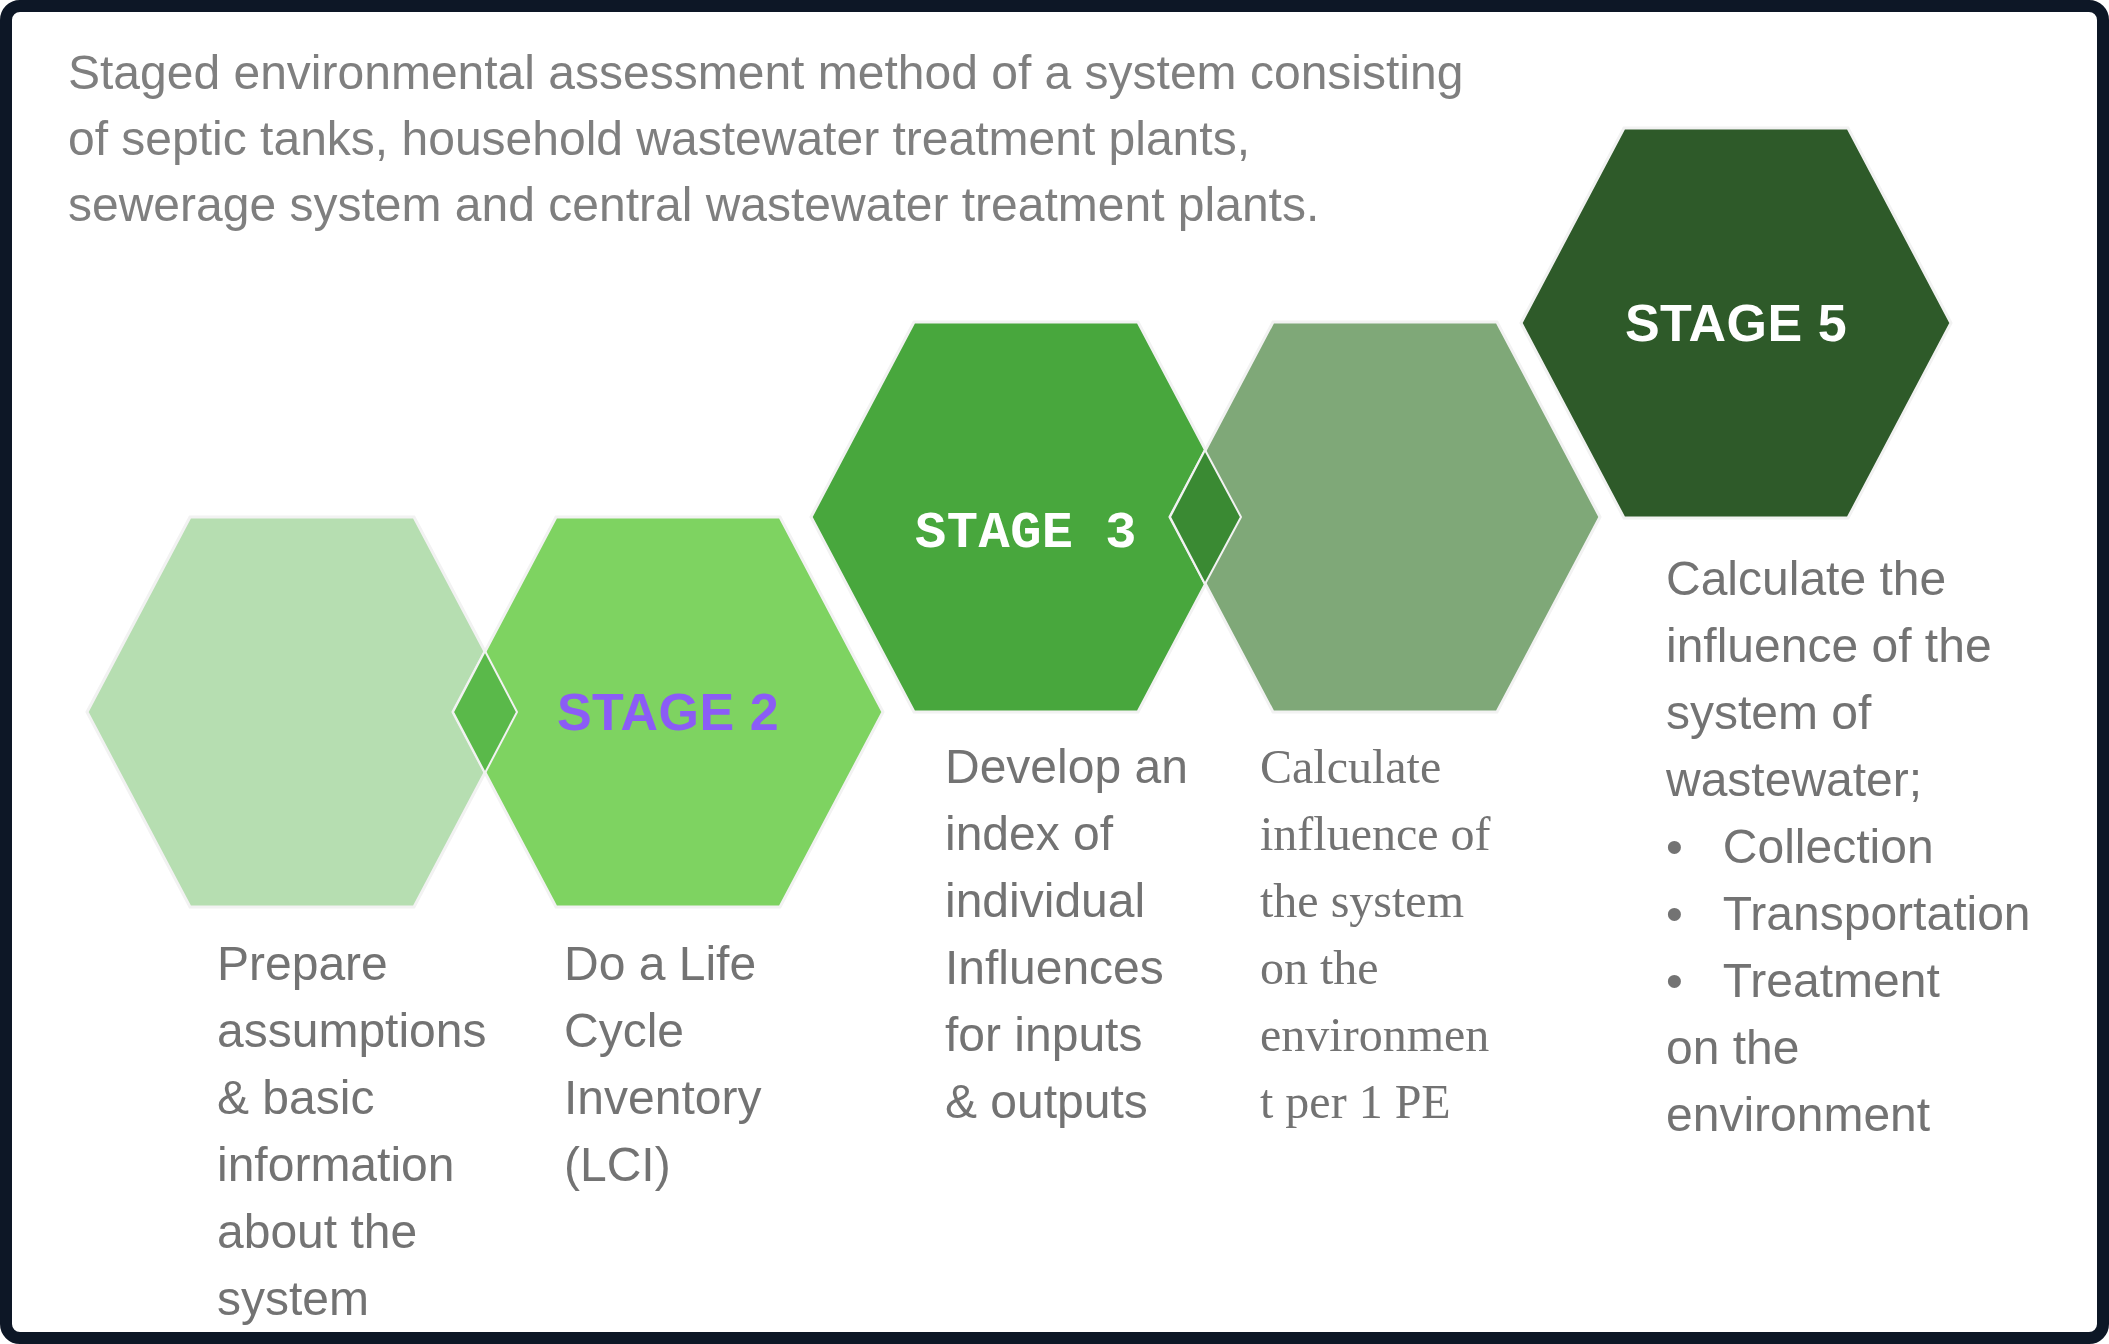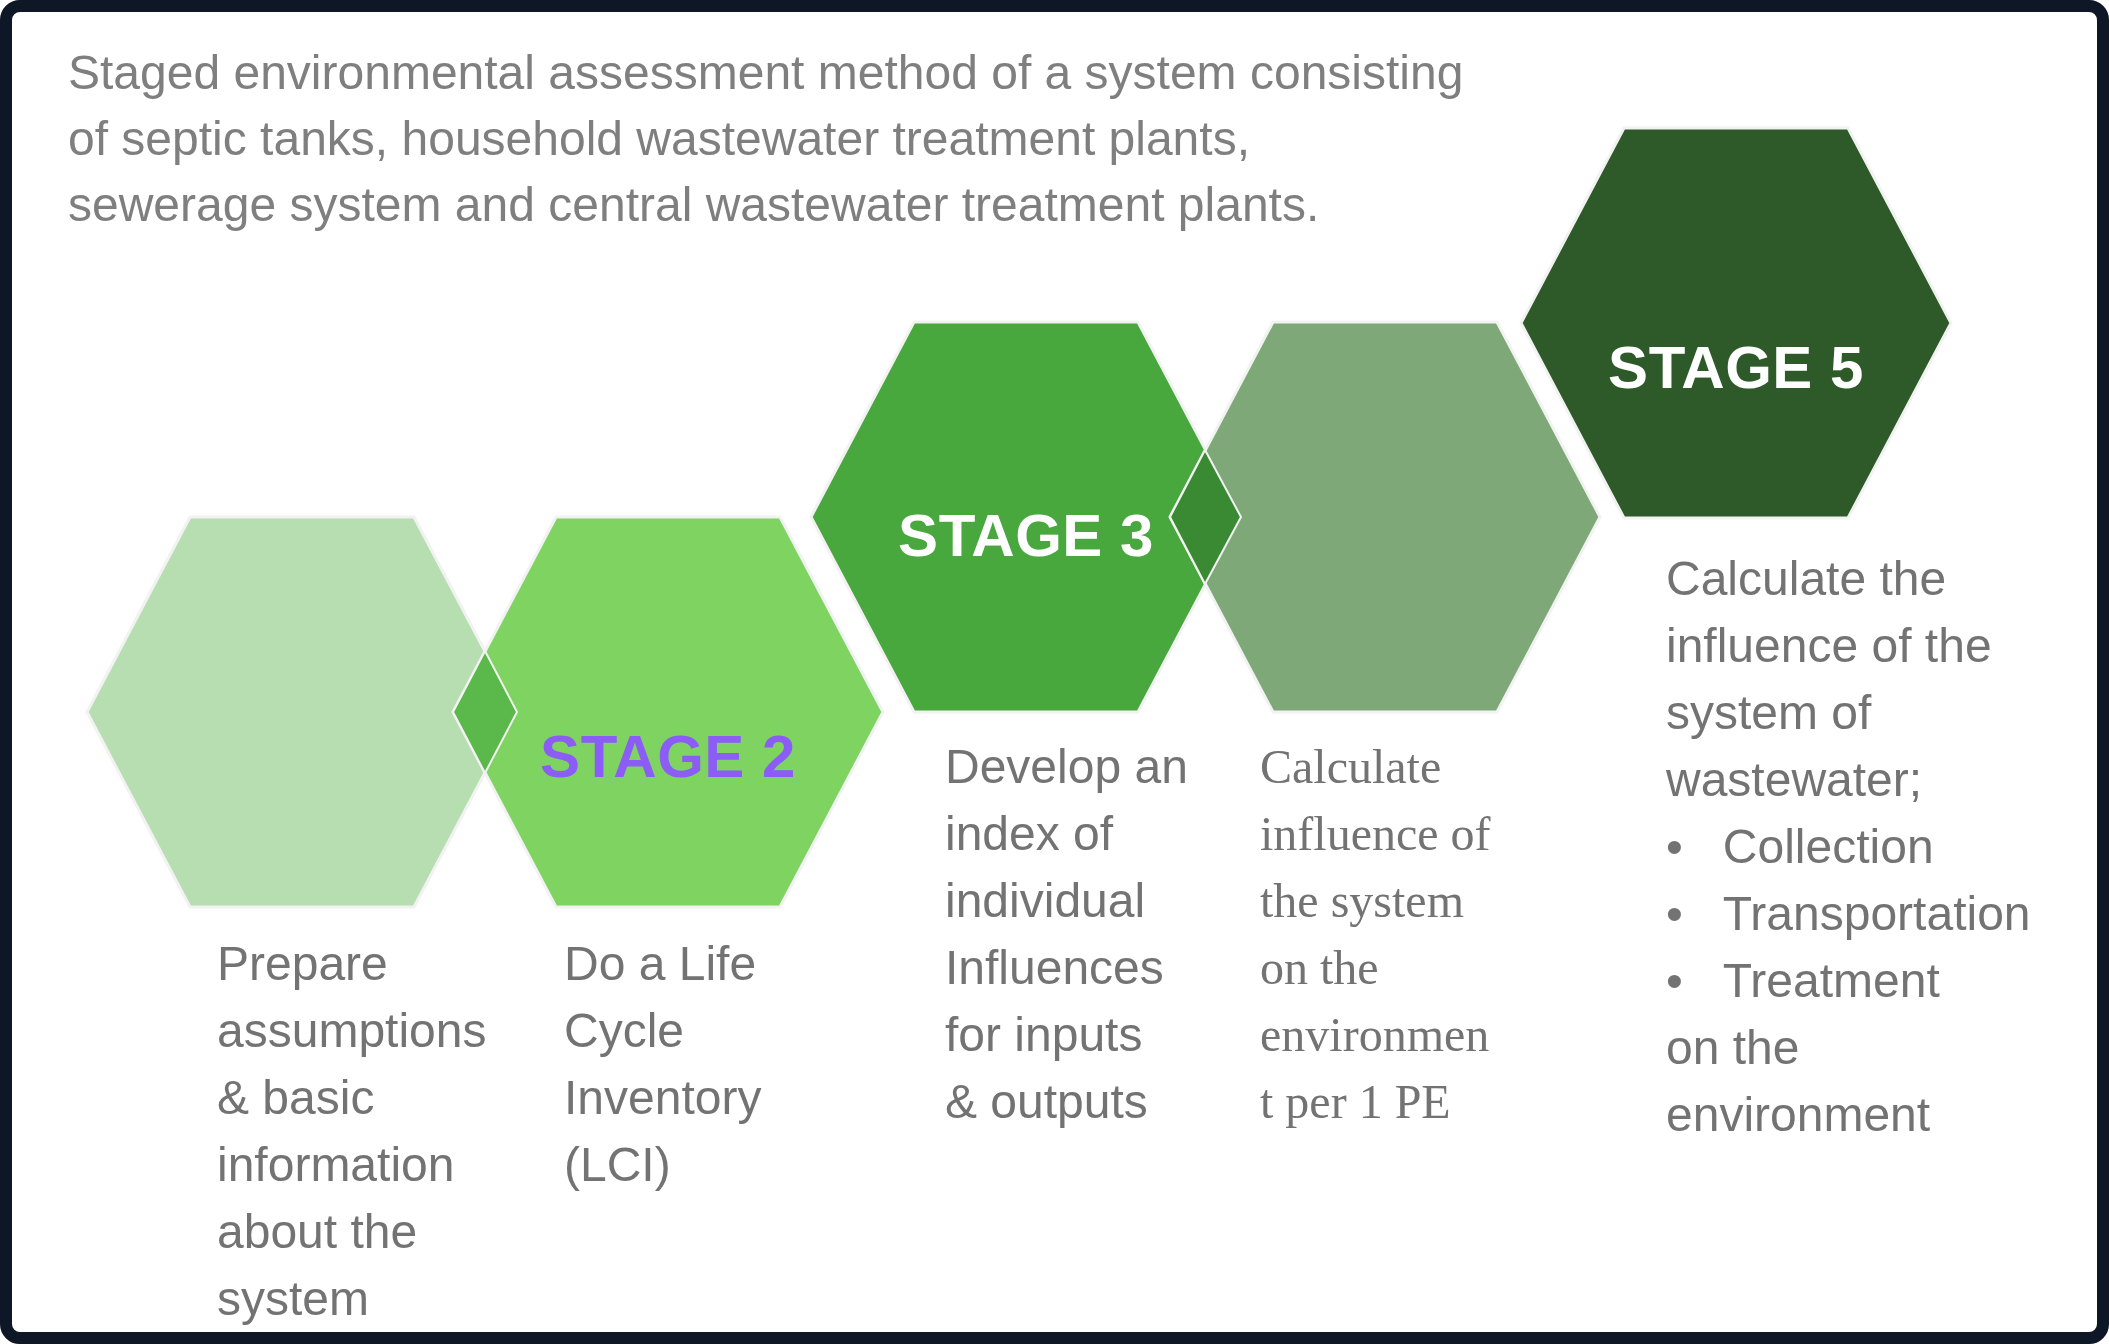--- a/index.html
+++ b/index.html
@@ -30,36 +30,35 @@
   .hexes {
     position: absolute;
     left: 0;
     top: 0;
     width: 2109px;
     height: 1344px;
   }
   .stage-label {
     position: absolute;
     transform: translate(-50%, -50%);
-    font-size: 60px;
+    font-size: 52px;
     font-weight: 700;
     letter-spacing: 0.5px;
     white-space: nowrap;
-    margin-top: 44px;
   }
   .desc {
     position: absolute;
     font-size: 48px;
     line-height: 67px;
     color: #737373;
     white-space: pre-line;
   }
   .label-1 { left: 290px;  top: 700px; }
   .label-2 { left: 656px;  top: 700px; }
-  .label-3 { left: 1014px; top: 479px; }
+  .label-3 { left: 1014px; top: 521px; font-family: Liberation Mono, monospace; }
   .label-4 { left: 1373px; top: 505px; }
   .label-5 { left: 1724px; top: 311px; }
   .desc-1 { left: 205px;  top: 918px; }
   .desc-2 { left: 552px;  top: 918px; }
   .desc-3 { left: 933px;  top: 721px; }
   .desc-4 { left: 1248px; top: 721px; font-family: Liberation Serif, serif; }
   .desc-5 { left: 1654px; top: 533px; }
 </style>
 </head>
 <body>

